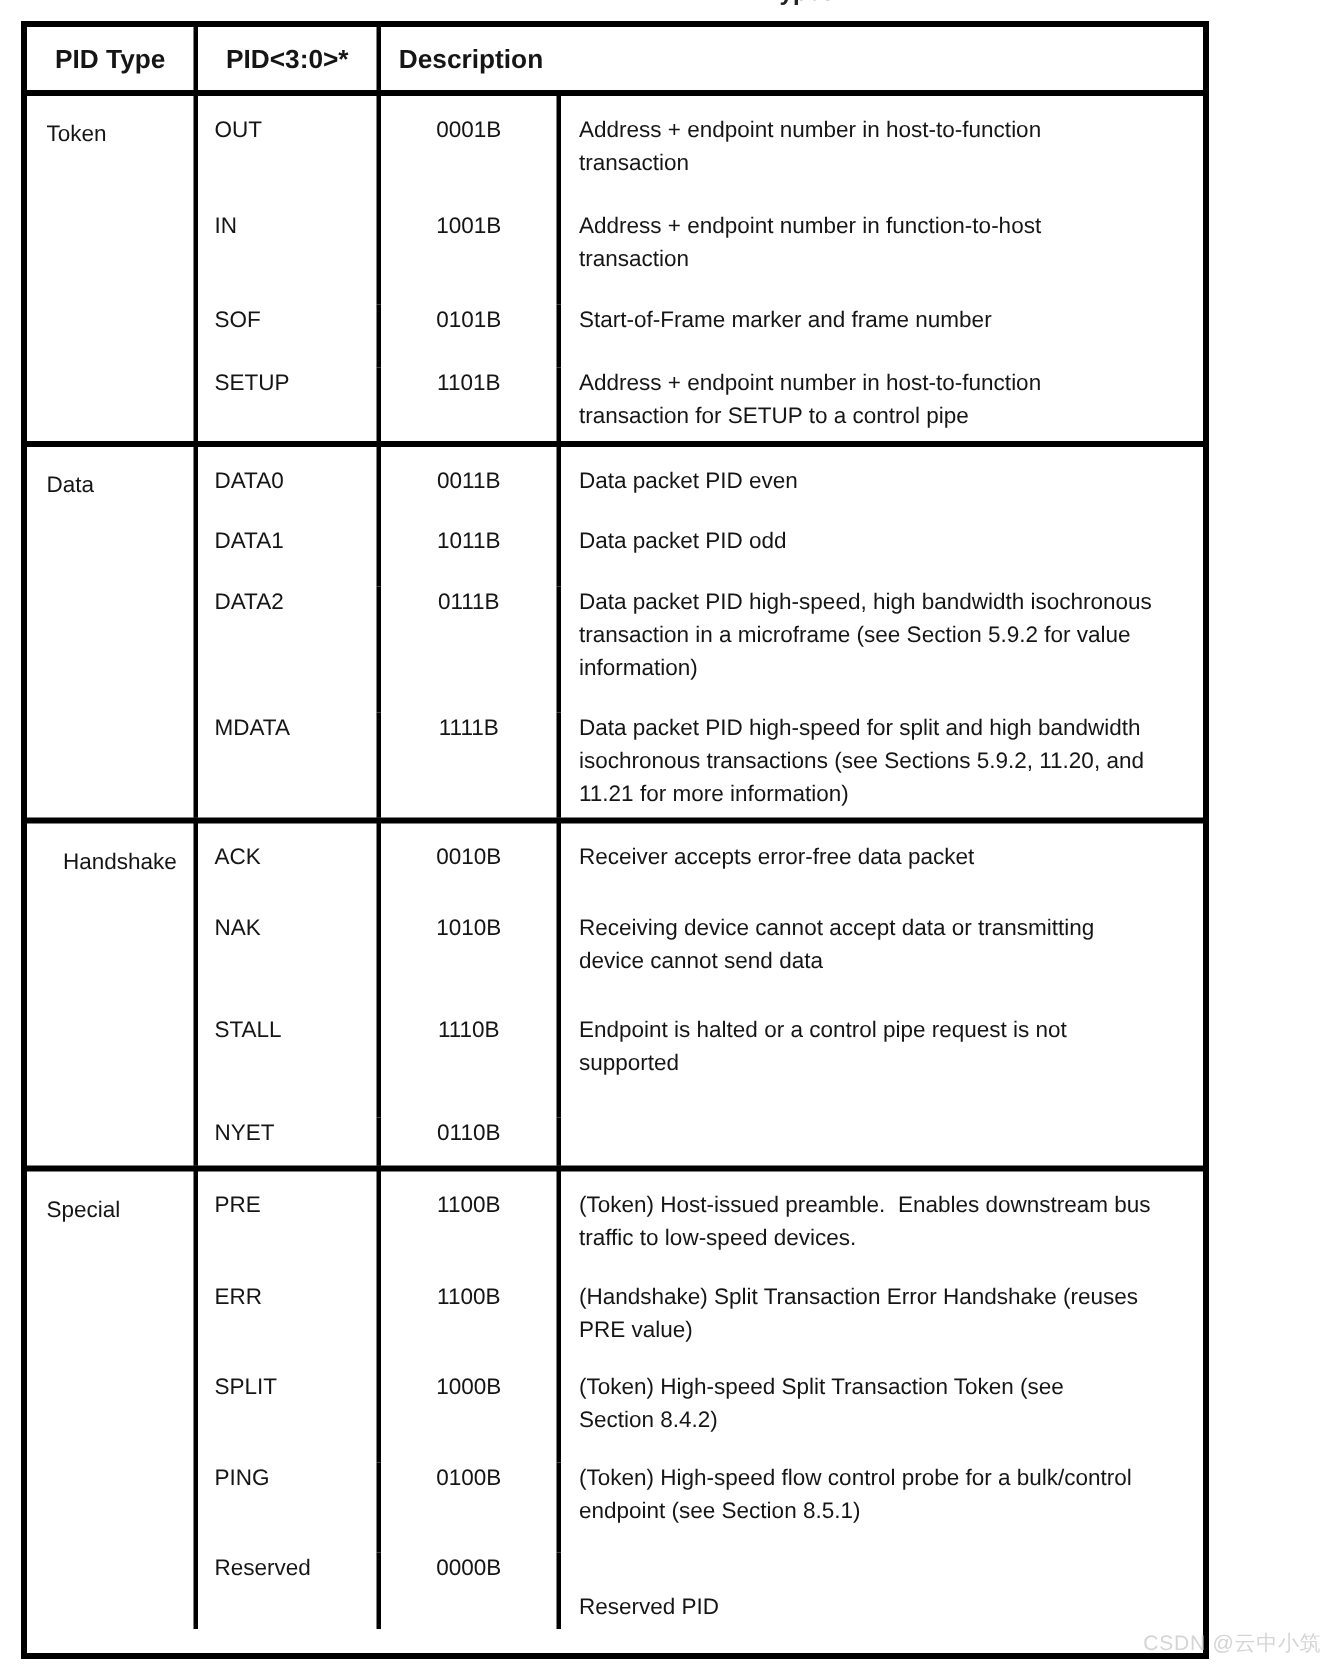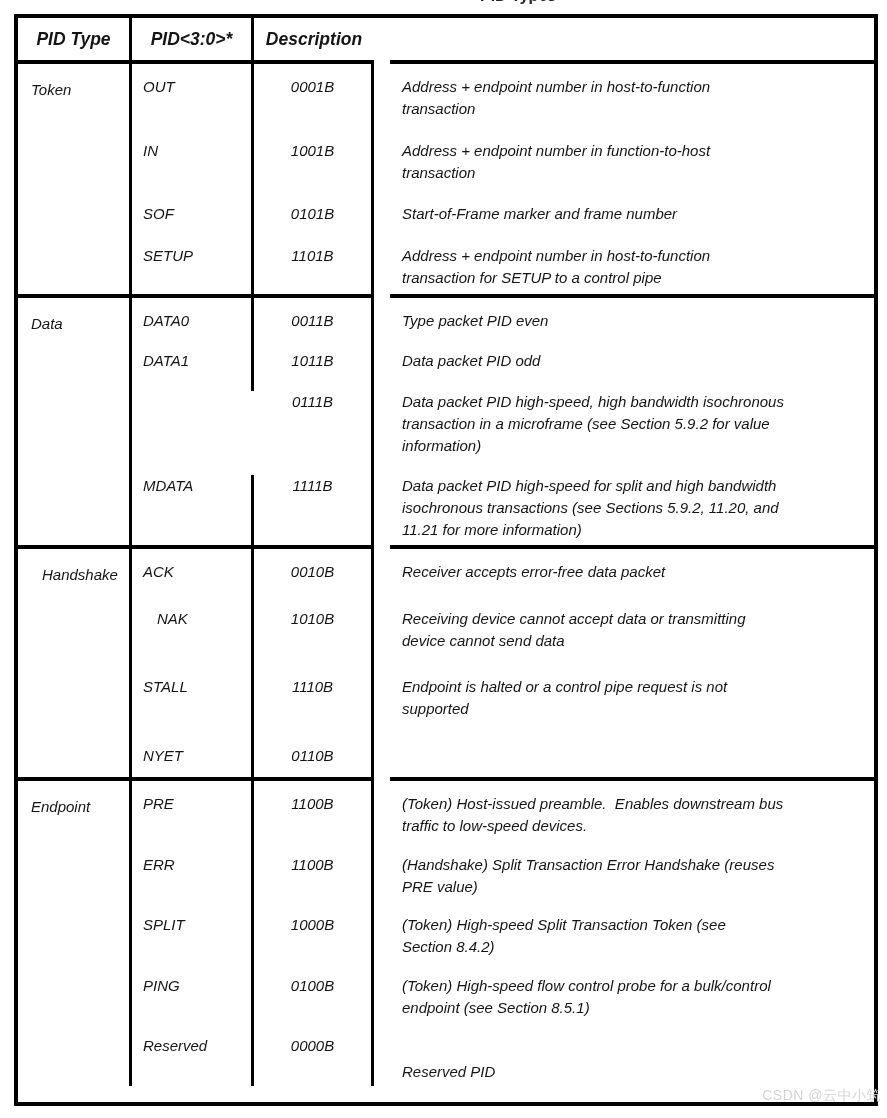--- a/index.html
+++ b/index.html
@@ -16,41 +16,40 @@
     width: 160px; height: 6px; overflow: hidden;
   }
   .title-clip span {
     display: block; margin-top: -14px;
     font-weight: bold; font-size: 16px; line-height: 19px;
     color: #222;
   }
   
   .pid-table {
     position: absolute; left: 14px; top: 14px;
-    width: 864px; min-height: 1092px;
+    width: 792px; min-height: 1092px;
     border: 4px solid #000;
     display: grid;
     grid-template-columns: 114px 122px 120px 1fr;
     align-content: start;
     background: #fff;
-    font-style: italic;
   }
   .cell { font-size: 15px; line-height: 22px; padding: 0 8px 16px 12px; }
   .hcell {
     font-weight: bold; font-size: 17.5px; text-align: center;
     padding: 10px 2px; line-height: 22px;
   }
   .colsep { border-right: 3px solid #000; }
   .sec-top { border-top: 4px solid #000; }
   .first-row { padding-top: 12px; }
   .last-row { padding-bottom: 2px; }
   .label { padding-top: 15px; padding-left: 13px; }
   .name  { padding-left: 11px; }
   .code  { text-align: center; padding-left: 2px; padding-right: 2px; }
-  .desc  { padding-left: 12px; padding-right: 8px; white-space: pre-wrap; margin-left: 16px; }
+  .desc  { padding-left: 12px; padding-right: 8px; white-space: pre-wrap; }
   
   [data-name="section-label-token"]     { min-height: 234px; }
   [data-name="section-label-data"]      { min-height: 251px; }
   [data-name="section-label-handshake"] { min-height: 232px; }
   [data-name="section-label-special"]   { min-height: 309px; }
   
   [data-name="pid-description-reserved"] { padding-top: 26px; }
   .watermark {
     position: absolute; right: 6px; top: 1087px;
     font-size: 14px; color: #d5d5d5; z-index: 5;
@@ -81,48 +80,49 @@
     <div class="cell name colsep" data-name="pid-name-sof" style="grid-area: 4 / 2;">SOF</div>
     <div class="cell code colsep" data-name="pid-code-sof" style="grid-area: 4 / 3;">0101B</div>
     <div class="cell desc" data-name="pid-description-sof" style="grid-area: 4 / 4;">Start-of-Frame marker and frame number</div>
     <div class="cell name colsep last-row" data-name="pid-name-setup" style="grid-area: 5 / 2;">SETUP</div>
     <div class="cell code colsep last-row" data-name="pid-code-setup" style="grid-area: 5 / 3;">1101B</div>
     <div class="cell desc last-row" data-name="pid-description-setup" style="grid-area: 5 / 4;">Address + endpoint number in host-to-function
 transaction for SETUP to a control pipe</div>
     <div class="cell label colsep sec-top" data-name="section-label-data" style="grid-area: 6 / 1 / span 4;">Data</div>
     <div class="cell name colsep sec-top first-row" data-name="pid-name-data0" style="grid-area: 6 / 2;">DATA0</div>
     <div class="cell code colsep sec-top first-row" data-name="pid-code-data0" style="grid-area: 6 / 3;">0011B</div>
-    <div class="cell desc sec-top first-row" data-name="pid-description-data0" style="grid-area: 6 / 4;">Type packet PID even</div>
+    <div class="cell desc sec-top first-row" data-name="pid-description-data0" style="grid-area: 6 / 4;">Data packet PID even</div>
     <div class="cell name colsep" data-name="pid-name-data1" style="grid-area: 7 / 2;">DATA1</div>
     <div class="cell code colsep" data-name="pid-code-data1" style="grid-area: 7 / 3;">1011B</div>
     <div class="cell desc" data-name="pid-description-data1" style="grid-area: 7 / 4;">Data packet PID odd</div>
+    <div class="cell name colsep" data-name="pid-name-data2" style="grid-area: 8 / 2;">DATA2</div>
     <div class="cell code colsep" data-name="pid-code-data2" style="grid-area: 8 / 3;">0111B</div>
     <div class="cell desc" data-name="pid-description-data2" style="grid-area: 8 / 4;">Data packet PID high-speed, high bandwidth isochronous
 transaction in a microframe (see Section 5.9.2 for value
 information)</div>
     <div class="cell name colsep last-row" data-name="pid-name-mdata" style="grid-area: 9 / 2;">MDATA</div>
     <div class="cell code colsep last-row" data-name="pid-code-mdata" style="grid-area: 9 / 3;">1111B</div>
     <div class="cell desc last-row" data-name="pid-description-mdata" style="grid-area: 9 / 4;">Data packet PID high-speed for split and high bandwidth
 isochronous transactions (see Sections 5.9.2, 11.20, and
 11.21 for more information)</div>
     <div class="cell label colsep sec-top" data-name="section-label-handshake" style="grid-area: 10 / 1 / span 4; padding-left: 24px;">Handshake</div>
     <div class="cell name colsep sec-top first-row" data-name="pid-name-ack" style="grid-area: 10 / 2;">ACK</div>
     <div class="cell code colsep sec-top first-row" data-name="pid-code-ack" style="grid-area: 10 / 3;">0010B</div>
     <div class="cell desc sec-top first-row" data-name="pid-description-ack" style="grid-area: 10 / 4;">Receiver accepts error-free data packet</div>
-    <div class="cell name colsep" data-name="pid-name-nak" style="grid-area: 11 / 2; margin-left: 14px;">NAK</div>
+    <div class="cell name colsep" data-name="pid-name-nak" style="grid-area: 11 / 2;">NAK</div>
     <div class="cell code colsep" data-name="pid-code-nak" style="grid-area: 11 / 3;">1010B</div>
     <div class="cell desc" data-name="pid-description-nak" style="grid-area: 11 / 4;">Receiving device cannot accept data or transmitting
 device cannot send data</div>
     <div class="cell name colsep" data-name="pid-name-stall" style="grid-area: 12 / 2;">STALL</div>
     <div class="cell code colsep" data-name="pid-code-stall" style="grid-area: 12 / 3;">1110B</div>
     <div class="cell desc" data-name="pid-description-stall" style="grid-area: 12 / 4;">Endpoint is halted or a control pipe request is not
 supported</div>
     <div class="cell name colsep last-row" data-name="pid-name-nyet" style="grid-area: 13 / 2;">NYET</div>
     <div class="cell code colsep last-row" data-name="pid-code-nyet" style="grid-area: 13 / 3;">0110B</div>
-    <div class="cell label colsep sec-top" data-name="section-label-special" style="grid-area: 14 / 1 / span 5;">Endpoint</div>
+    <div class="cell label colsep sec-top" data-name="section-label-special" style="grid-area: 14 / 1 / span 5;">Special</div>
     <div class="cell name colsep sec-top first-row" data-name="pid-name-pre" style="grid-area: 14 / 2;">PRE</div>
     <div class="cell code colsep sec-top first-row" data-name="pid-code-pre" style="grid-area: 14 / 3;">1100B</div>
     <div class="cell desc sec-top first-row" data-name="pid-description-pre" style="grid-area: 14 / 4;">(Token) Host-issued preamble.  Enables downstream bus
 traffic to low-speed devices.</div>
     <div class="cell name colsep" data-name="pid-name-err" style="grid-area: 15 / 2;">ERR</div>
     <div class="cell code colsep" data-name="pid-code-err" style="grid-area: 15 / 3;">1100B</div>
     <div class="cell desc" data-name="pid-description-err" style="grid-area: 15 / 4;">(Handshake) Split Transaction Error Handshake (reuses
 PRE value)</div>
     <div class="cell name colsep" data-name="pid-name-split" style="grid-area: 16 / 2;">SPLIT</div>
     <div class="cell code colsep" data-name="pid-code-split" style="grid-area: 16 / 3;">1000B</div>

